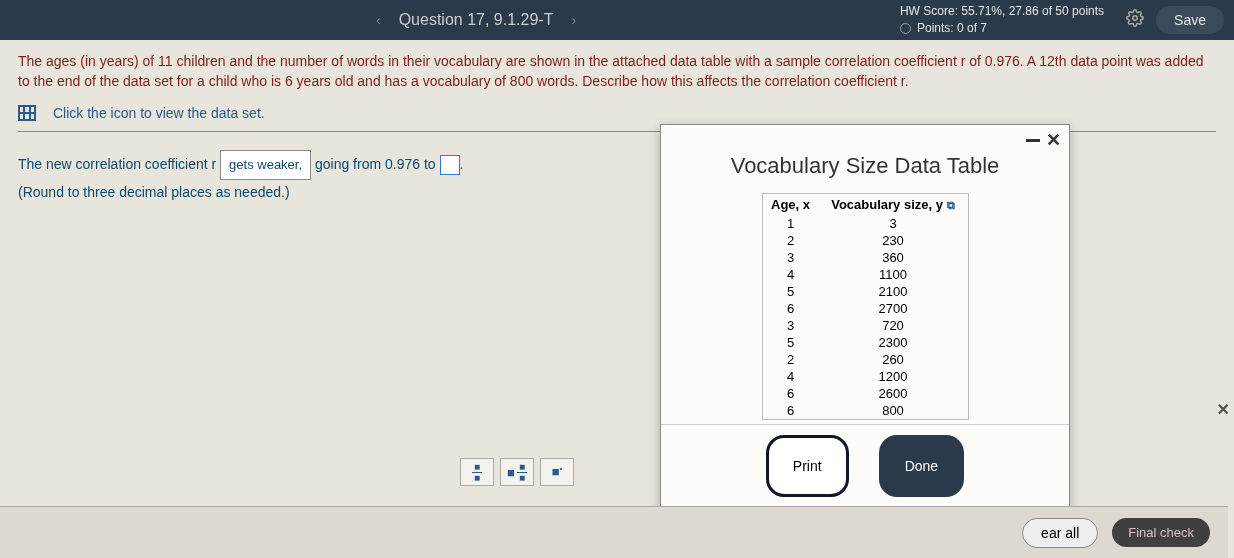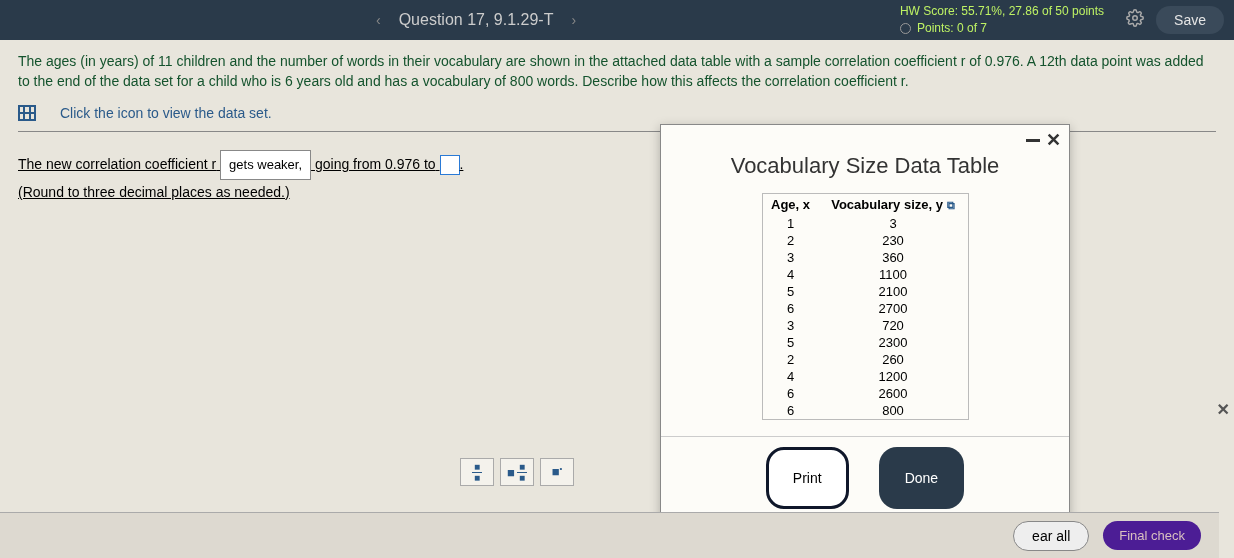--- a/index.html
+++ b/index.html
@@ -1,46 +1,46 @@
 <!DOCTYPE html>
 <html><head>
 <meta charset="utf-8">
 <style>
 * { box-sizing: border-box; margin: 0; padding: 0; }
 body { font-family: Arial, sans-serif; width: 1234px; height: 558px; overflow: hidden; background: #e8e5dc; position: relative; }
 .topbar { background: #2a3a4a; height: 40px; display: flex; align-items: center; color: #ccc; padding: 0 10px; }
 .qnav { display: flex; align-items: center; margin-left: 360px; gap: 12px; }
 .qnav .arrow { color: #888; cursor: pointer; font-size: 14px; padding: 2px 6px; }
 .qtitle { color: #ccc; font-size: 16px; }
-.score-block { margin-left: auto; margin-right: 10px; font-size: 12px; color: #bef264; line-height: 1.4; }
+.score-block { margin-left: auto; margin-right: 10px; font-size: 12px; color: #e5e5e5; line-height: 1.4; }
 .score-block .row { display: flex; align-items: center; gap: 6px; }
 .radio-empty { width: 11px; height: 11px; border: 1.5px solid #999; border-radius: 50%; display: inline-block; }
 .gear { color: #aaa; margin: 0 12px; cursor: pointer; }
 .save-btn { background: #3a4a5a; color: #e5e5e5; border: none; border-radius: 16px; padding: 6px 18px; font-size: 14px; cursor: pointer; }
 .content { padding: 12px 18px; position: relative; color: #333; }
-.problem { font-size: 14px; line-height: 1.4; color: #14532d; margin-bottom: 14px; }
-.datalink { display: flex; align-items: center; gap: 24px; color: #2a5a8a; font-size: 14px; cursor: pointer; margin-bottom: 8px; }
+.problem { font-size: 14px; line-height: 1.4; color: #7f1d1d; margin-bottom: 14px; }
+.datalink { display: flex; align-items: center; gap: 17px; color: #2a5a8a; font-size: 14px; cursor: pointer; margin-bottom: 8px; }
 .table-icon { width: 18px; height: 16px; border: 1px solid #2a5a8a; display: inline-flex; flex-wrap: wrap; }
 .table-icon span { width: 33.3%; height: 50%; border: 0.5px solid #2a5a8a; }
 .hr { border: none; border-top: 1px solid #888; margin: 10px 0 18px 0; }
-.answer-area { font-size: 14px; color: #000000; line-height: 1.8; text-decoration: underline; }
+.answer-area { font-size: 14px; color: #0c4a6e; line-height: 1.8; }
 .dropdown { display: inline-block; border: 1px solid #888; background: #fff; padding: 2px 8px; font-size: 13px; cursor: pointer; }
 .blank { display: inline-block; width: 20px; height: 20px; border: 1.5px solid #2a7ad6; background: #fff; vertical-align: middle; }
 .toolbar { position: absolute; left: 460px; top: 458px; display: flex; gap: 6px; }
 .tool-btn { width: 34px; height: 28px; border: 1px solid #aaa; background: #f4f2ec; display: flex; align-items: center; justify-content: center; font-size: 13px; cursor: pointer; color: #2a5a8a; }
-.bottombar { position: absolute; bottom: 0; left: 0; right: 15px; height: 46px; background: #ddd9d0; display: flex; align-items: center; justify-content: flex-end; gap: 14px; padding-right: 18px; border-top: 1px solid #aaa; }
+.bottombar { position: absolute; bottom: 0; left: 0; right: 6px; height: 52px; background: #ddd9d0; display: flex; align-items: center; justify-content: flex-end; gap: 14px; padding-right: 18px; border-top: 1px solid #aaa; }
 .pill-btn { border: 1px solid #888; background: #eee; border-radius: 18px; padding: 6px 18px; font-size: 14px; cursor: pointer; }
-.final-btn { background: #4c1d95; color: #d8c0c0; border: none; border-radius: 18px; padding: 7px 16px; font-size: 13px; cursor: pointer; }
+.final-btn { background: #404040; color: #d8c0c0; border: none; border-radius: 18px; padding: 7px 16px; font-size: 13px; cursor: pointer; }
 .close-x-side { position: absolute; right: 4px; top: 400px; font-weight: bold; color: #555; cursor: pointer; font-size: 16px; }
 .modal { position: absolute; left: 660px; top: 124px; width: 410px; background: #fdfcf8; border: 1px solid #888; box-shadow: 0 3px 10px rgba(0,0,0,0.25); }
 .modal-head { display: flex; justify-content: flex-end; align-items: center; gap: 6px; padding: 4px 8px 0 8px; }
 .min-icon { width: 14px; height: 3px; background: #333; cursor: pointer; }
 .close-icon { font-size: 18px; cursor: pointer; color: #333; font-weight: bold; }
 .modal-title { text-align: center; font-size: 22px; color: #333; padding: 2px 0 10px 0; }
-.modal-table { margin: 4px auto 16px auto; border: 1px solid #bbb; width: 207px; }
+.modal-table { margin: 4px auto 4px auto; border: 1px solid #bbb; width: 207px; }
 .modal-table table { width: 100%; border-collapse: collapse; font-size: 13px; }
 .modal-table th { padding: 3px 6px; font-weight: bold; text-align: center; }
 .modal-table td { padding: 1px 6px; text-align: center; }
 .copy-icon { font-size: 11px; color: #2a5a8a; cursor: pointer; margin-left: 4px; }
 .modal-footer { display: flex; justify-content: center; gap: 30px; padding: 10px 0 14px 0; border-top: 1px solid #ccc; }
 .print-btn { border: 3px solid #0f172a; background: #fff; border-radius: 18px; padding: 6px 24px; font-size: 14px; cursor: pointer; }
 .done-btn { background: #2a3a4a; color: #fff; border: none; border-radius: 18px; padding: 23px 26px; font-size: 14px; cursor: pointer; }
 .frac { display: inline-flex; flex-direction: column; align-items: center; font-size: 10px; line-height: 1; }
 .frac .n { border-bottom: 1px solid #2a5a8a; padding: 0 2px; }
 </style>

